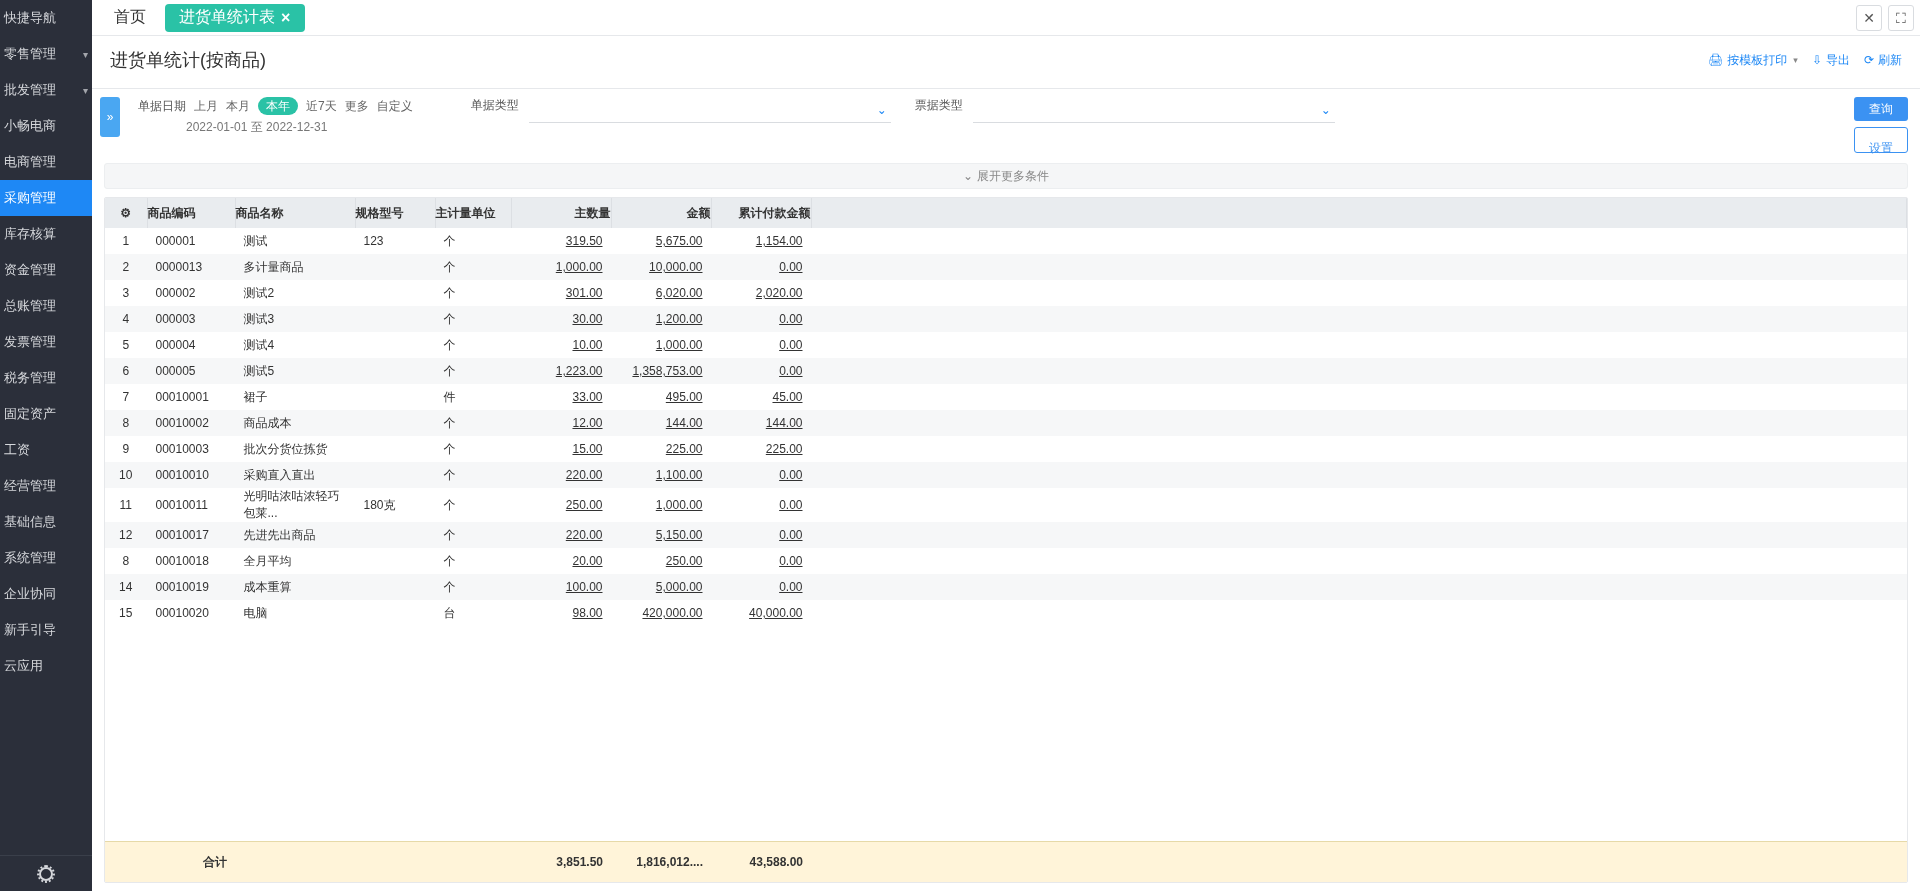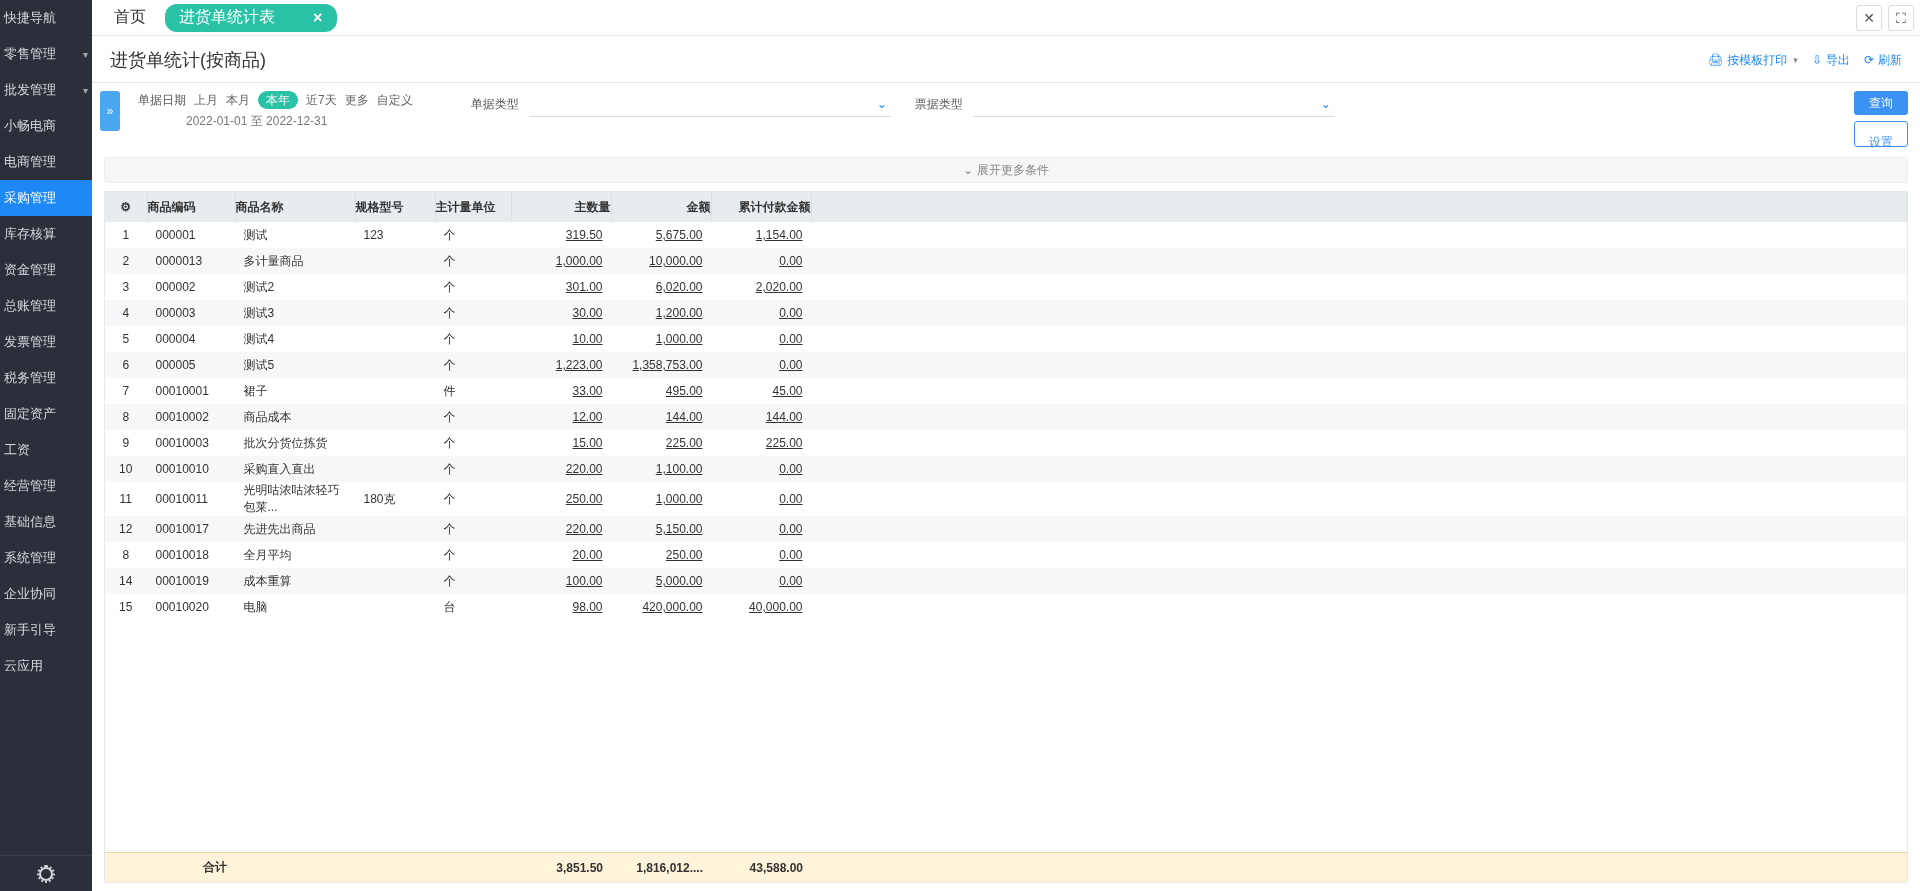--- a/index.html
+++ b/index.html
@@ -9,59 +9,59 @@
     .sidebar-inner { flex: 1; overflow-y: auto; }
     .side-item { height: 36px; display: flex; align-items: center; padding: 0 4px; cursor: pointer; font-size: 13px; justify-content: space-between; }
     .side-item.active { background: #1e88f5; color: #fff; }
     .side-item .caret { font-size: 10px; opacity: .7; }
     .sidebar-footer { height: 36px; display: flex; align-items: center; justify-content: center; border-top: 1px solid #3a3f4a; cursor: pointer; }
     .gear { width:14px;height:14px;border:2px solid #d6d8dc;border-radius:50%;position:relative;}
     .gear:before{content:"";position:absolute;inset:-4px;border:2px dotted #d6d8dc;border-radius:50%;}
     .main { flex: 1; display: flex; flex-direction: column; background: #fff; position: relative; }
     .tabs { height: 36px; display: flex; align-items: center; border-bottom: 1px solid #e6e8eb; padding-left: 8px; position: relative;}
     .tab { height: 28px; display: inline-flex; align-items: center; padding: 0 14px; font-size: 16px; border-right: 1px solid transparent; cursor: pointer; }
-    .tab.active { background: #2ac2a6; color: #fff; border-radius: 12px; gap: 32px; }
+    .tab.active { background: #2ac2a6; color: #fff; border-radius: 4px; }
     .tab.active .tab-close { margin-left: 6px; font-weight: bold; }
     .tabs-right { position: absolute; right: 6px; top: 5px; display:flex; gap:6px;}
     .sq-btn { width:26px;height:26px;border:1px solid #d9dce0;border-radius:3px;display:flex;align-items:center;justify-content:center;cursor:pointer;font-size:14px;color:#555;}
-    .page-header { display: flex; align-items: center; padding: 12px 18px 10px; border-bottom: 1px solid #e6e8eb; }
+    .page-header { display: flex; align-items: center; padding: 12px 18px 16px; border-bottom: 1px solid #e6e8eb; }
     .page-title { font-size: 18px; font-weight: 400; color:#333; }
     .header-actions { margin-left: auto; display: flex; align-items: center; gap: 14px; color:#555; }
     .ha { display:flex; align-items:center; gap:4px; cursor:pointer; color:#1e88f5;}
     .ha .dd{font-size:9px;margin-left:2px;color:#888;}
     .content { flex:1; display:flex; flex-direction:column; padding: 0; overflow:hidden;}
     .filter-bar { display:flex; align-items:flex-start; gap: 18px; padding: 8px 12px 8px 8px; position:relative;}
     .collapse-btn { width:20px; height:40px; background:#4aa7f2; border-radius:3px; display:flex;align-items:center;justify-content:center;cursor:pointer;color:#fff;font-size:12px;}
     .filter-left { display:flex; flex-direction:column; gap:4px; }
     .filter-row1 { display:flex; align-items:center; gap:8px; }
     .f-label { color:#555; font-size:12px;}
     .range-chip { color:#666; font-size:12px; cursor:pointer;}
     .range-chip.active { background:#2ac2a6; color:#fff; padding:0 8px; border-radius:10px; height:18px; line-height:18px;}
     .date-display { color:#777; font-size:12px; margin-left:48px;}
     .filter-selects { flex:1; display:flex; gap:24px; margin-left:40px;}
-    .select-group { flex:1; display:flex; align-items:center; gap:10px; max-width:420px;}
+    .select-group { flex:1; display:flex; align-items:flex-start; gap:10px; max-width:420px;}
     .select-input { flex:1; height:26px; border-bottom:1px solid #d9dce0; display:flex;align-items:center;justify-content:flex-end;color:#1e88f5;cursor:pointer;padding-right:4px;}
     .filter-right-btns { display:flex; flex-direction:column; gap:6px; margin-left:12px;}
     .btn-primary { height:24px; padding:0 14px; background:#3b92f2; color:#fff; border:none; border-radius:3px; cursor:pointer; font-size:12px;}
     .btn-outline { height:24px; padding:12px 14px; background:#fff; color:#3b92f2; border:1px solid #3b92f2; border-radius:3px; cursor:pointer; font-size:12px;}
     .expand-bar { height:26px; margin:2px 12px 8px; background:#f5f6f7; border:1px solid #eceef0; border-radius:3px; display:flex;align-items:center;justify-content:center;color:#888;cursor:pointer;gap:4px;}
     .table-wrap { flex:1; margin: 0 12px 8px; border:1px solid #e6e8eb; border-radius:2px; display:flex; flex-direction:column; overflow:hidden;}
     table { border-collapse: collapse; width:100%; table-layout:fixed; }
     thead th { background:#e9ecef; font-weight:600; height:30px; border-right:1px solid #dcdfe3; text-align:center; font-size:12px;}
     tbody td { height:26px; border-right:1px solid transparent; padding:0 8px; }
     tbody tr:nth-child(even) td { background:#f6f7f8; }
     .col-idx { width:42px; text-align:center;}
     .col-code { width:88px; text-align:left;}
     .col-name { width:120px; text-align:left;}
     .col-spec { width:80px; text-align:left;}
     .col-unit { width:76px; text-align:left;}
     .col-qty, .col-amt, .col-pay { width:100px; text-align:right;}
     .link-val { text-decoration: underline; cursor:pointer; }
     .table-body { flex:1; overflow-y:auto; }
-    .table-footer { background:#fff4d9; height:30px; display:flex; align-items:center; border-top:1px solid #e6d9a8;}
+    .table-footer { background:#fff4d9; height:41px; display:flex; align-items:center; border-top:1px solid #e6d9a8;}
     .table-footer .cell { flex-shrink:0; padding:0 8px; font-size:12px; text-align:right;}
     .tf-idx{width:42px;} .tf-code{width:88px;text-align:left;font-weight:600;} .tf-name{width:120px;} .tf-spec{width:80px;} .tf-unit{width:76px;} .tf-num{width:100px;font-weight:600;}
     .spacer { flex:1; }
   </style>
 </head>
 <body>
 
 <div class="app">
   <aside class="sidebar">
     <div class="sidebar-inner" id="sidebar-inner">

